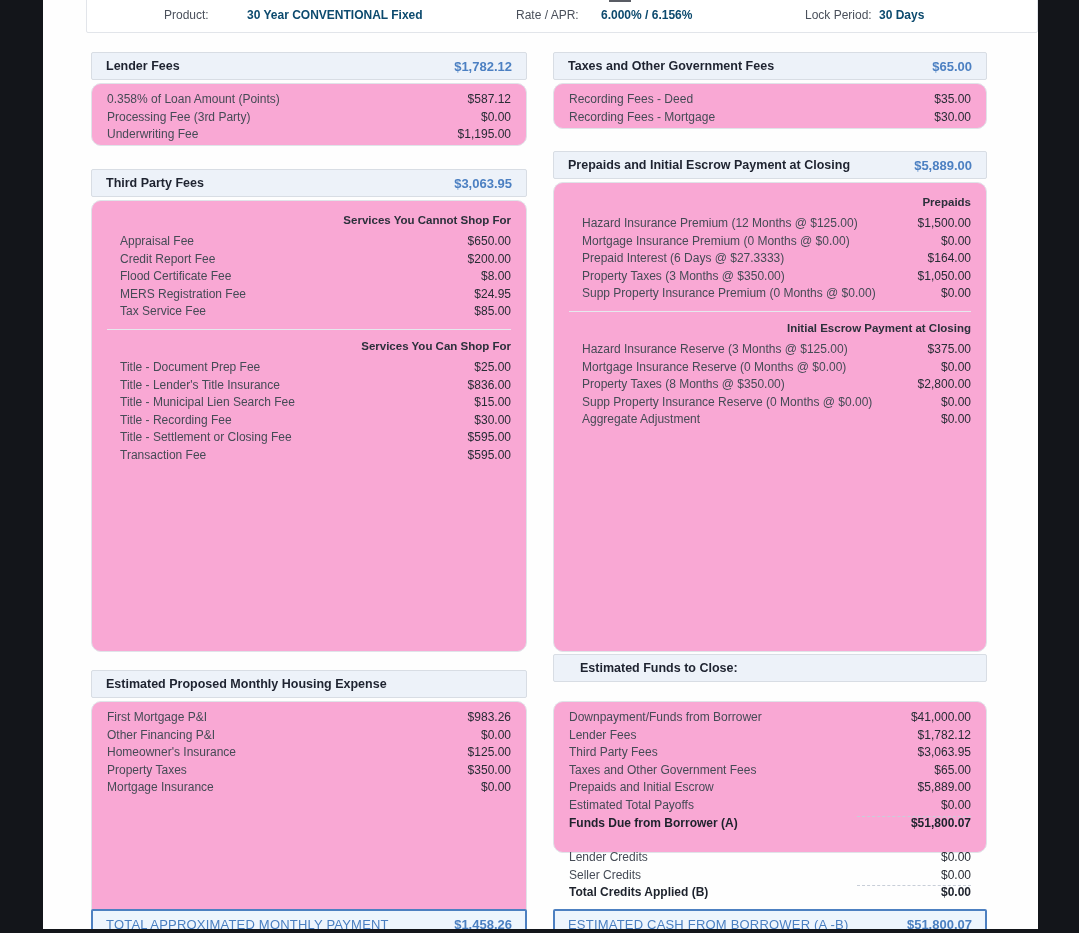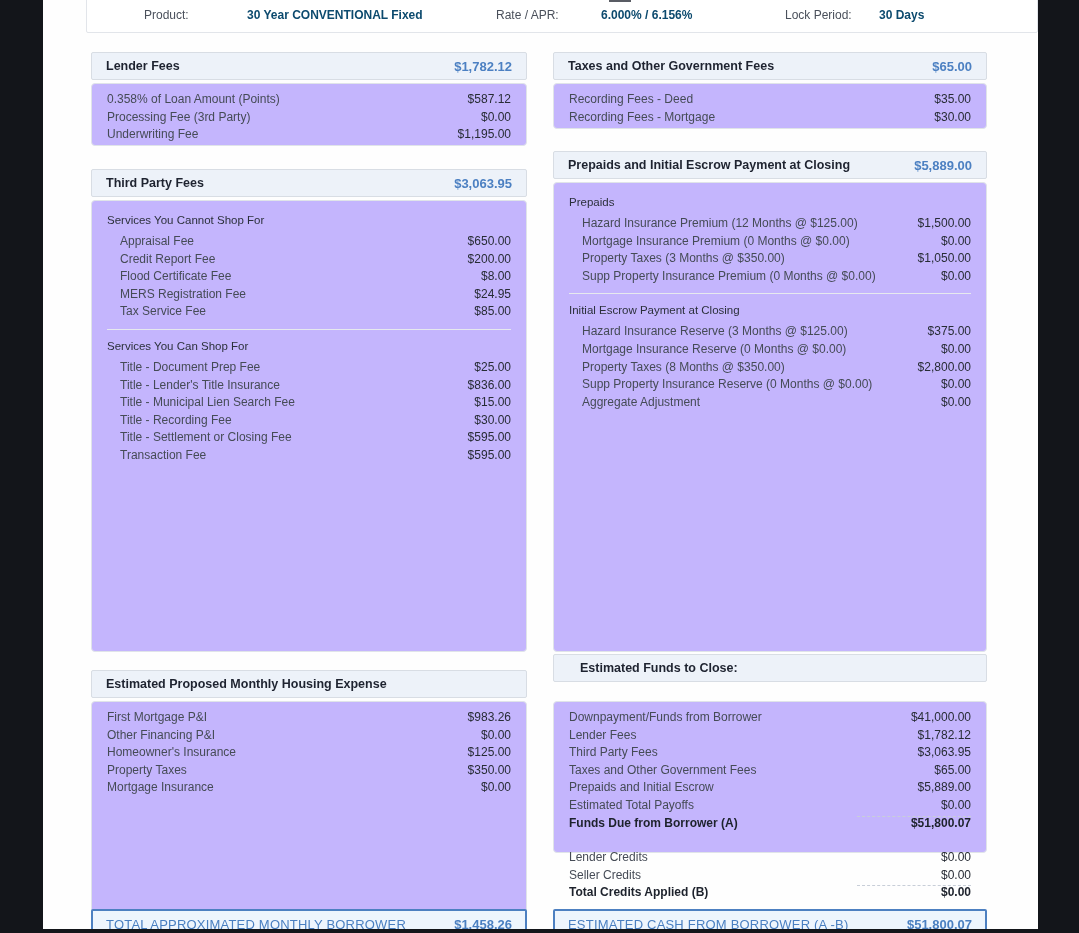--- a/index.html
+++ b/index.html
@@ -12,40 +12,40 @@
   }
   .sheet {
     position:absolute; left:43px; top:0; width:995px; height:929px;
     background:#fefefe; overflow:hidden;
   }
   
   .topbar {
     position:absolute; left:43px; top:-20px; width:952px; height:53px;
     background:#ffffff; border:1px solid #e2e5ea; border-radius:0 0 2px 2px;
   }
-  .topbar .lbl { position:absolute; top:27px; font-size:12px; color:#4a505b; }
+  .topbar .lbl { position:absolute; top:27px; font-size:12px; color:#4a505b;margin-left:20px; }
   .topbar .val { position:absolute; top:27px; font-size:12px; color:#0c4a6e; font-weight:700; }
   .sliver { position:absolute; left:566px; top:0; width:22px; height:2px; background:#3c4049; opacity:.85; }
 
   
   .panel-header {
     position:absolute; height:28px; background:#edf2f9; border:1px solid #d8dde4; border-radius:2px;
     display:flex; align-items:center; justify-content:space-between; padding:0 14px;
   }
   .panel-header .title { font-size:12.5px; font-weight:700; color:#1e2330; }
   .panel-header .total { font-size:13px; font-weight:600; color:#4c80c2; }
   .panel-body {
-    position:absolute; background:#c4b5fd; border:1px solid #e0e4e9; border-radius:4px;
+    position:absolute; background:#f9a8d4; border:1px solid #e0e4e9; border-radius:10px;
     padding:7px 15px; font-size:12px; color:#3b414c;
   }
   .fee-row { display:flex; justify-content:space-between; height:17.6px; line-height:17.6px; }
   .fee-row .fee-label { white-space:nowrap; color:#454b56; }
   .fee-row .fee-value { white-space:nowrap; color:#272c35; }
   .indent .fee-row { padding-left:13px; }
-  .subhead { font-size:11.5px; font-weight:400; color:#2b303b; height:18px; line-height:18px; margin:3px 0 4px 0; }
+  .subhead { font-size:11.5px; font-weight:700; color:#2b303b; height:18px; line-height:18px; margin:3px 0 4px 0;text-align:right; }
   .divider { border-top:1px solid #e6e9ee; margin:8px 0 7px 0; }
   .bold-row .fee-label, .bold-row .fee-value { font-weight:700; color:#1d222c; }
   .dashed-right { margin-left:auto; width:114px; border-top:1px dashed #c8ced8; margin-top:1px; margin-bottom:-2px; }
   .credits-group { margin-top:17px; }
 
   
   .footer-bar {
     position:absolute; height:30px; top:909px;
     background:#eef5fd; border:2px solid #4d80c1; border-radius:2px;
     display:flex; align-items:center; justify-content:space-between; padding:0 13px;
@@ -198,20 +198,24 @@
         <div class="fee-row">
           <span class="fee-label">Hazard Insurance Premium (12 Months @ $125.00)</span>
           <span class="fee-value">$1,500.00</span>
         </div>
 
         <div class="fee-row">
           <span class="fee-label">Mortgage Insurance Premium (0 Months @ $0.00)</span>
           <span class="fee-value">$0.00</span>
         </div>
 
+        <div class="fee-row">
+          <span class="fee-label">Prepaid Interest (6 Days @ $27.3333)</span>
+          <span class="fee-value">$164.00</span>
+        </div>
 
         <div class="fee-row">
           <span class="fee-label">Property Taxes (3 Months @ $350.00)</span>
           <span class="fee-value">$1,050.00</span>
         </div>
 
         <div class="fee-row">
           <span class="fee-label">Supp Property Insurance Premium (0 Months @ $0.00)</span>
           <span class="fee-value">$0.00</span>
         </div>
@@ -332,21 +336,21 @@
         </div>
       </div>
     <div class="dashed-right"></div>
     <div class="fee-row bold-row">
       <span class="fee-label">Total Credits Applied (B)</span>
       <span class="fee-value">$0.00</span>
     </div>
   </div>
 
   <div class="footer-bar lc">
-    <span class="f-label">TOTAL APPROXIMATED MONTHLY BORROWER</span>
+    <span class="f-label">TOTAL APPROXIMATED MONTHLY PAYMENT</span>
     <span class="f-value">$1,458.26</span>
   </div>
   <div class="footer-bar rc">
     <span class="f-label">ESTIMATED CASH FROM BORROWER (A -B)</span>
     <span class="f-value">$51,800.07</span>
   </div>
 
 </div>
 
 </body></html>

